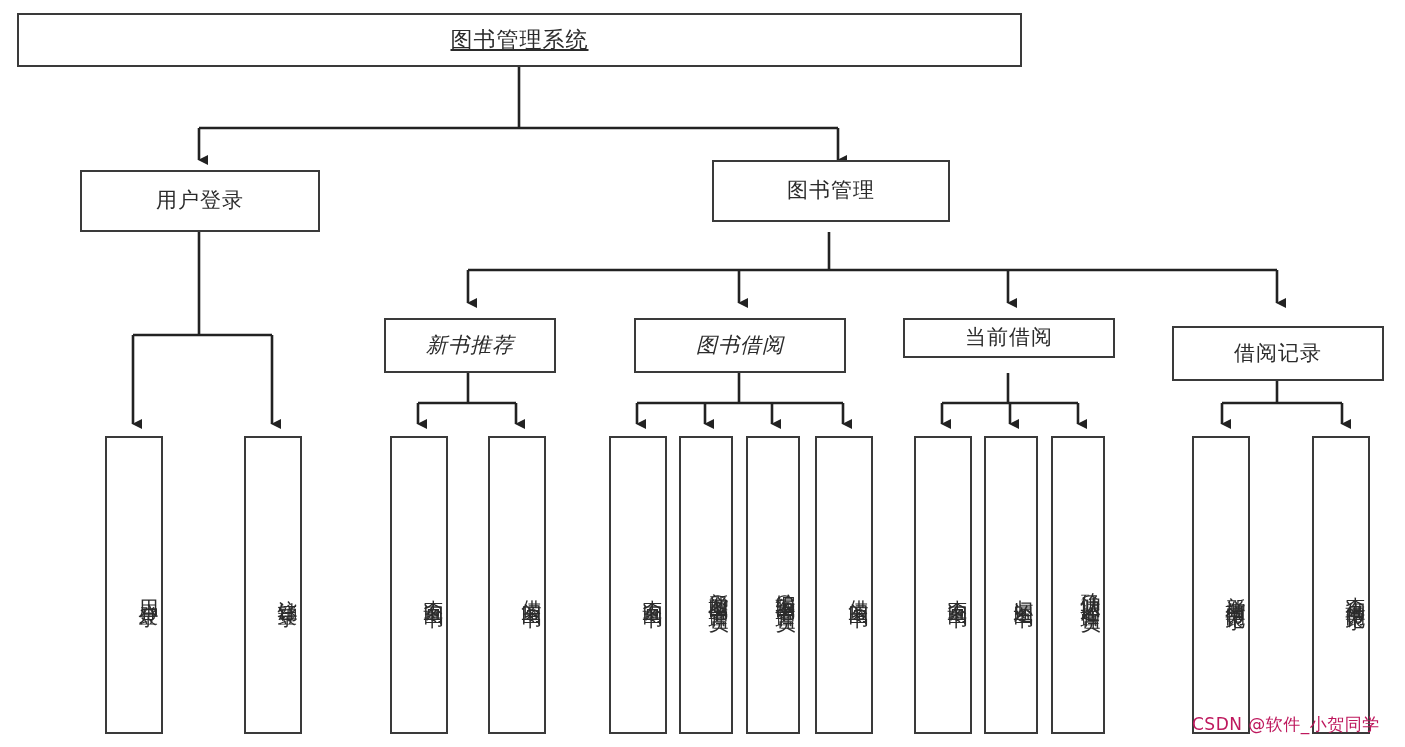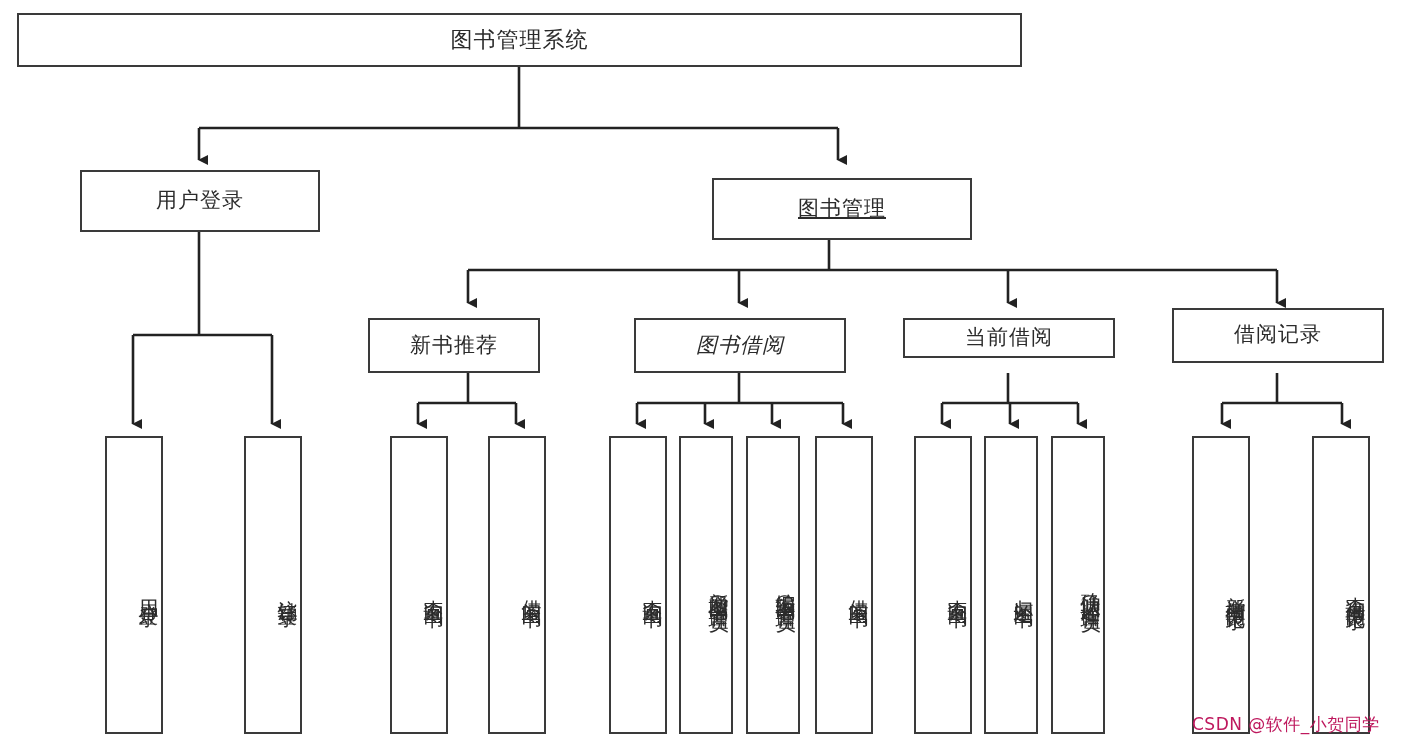--- a/index.html
+++ b/index.html
@@ -37,21 +37,21 @@
     line-height:1.25;
     align-items:flex-start;
     justify-content:center;
     padding-top:10px;
   }
   .node.vert .lbl{
     writing-mode:vertical-rl;
     text-orientation:upright;
     white-space:nowrap;
   }
-  #root-node{font-size:22px;}
+  #root-node{font-size:22px;text-decoration:underline;}
   .watermark{
     position:absolute;
     font-size:17px;
     color:#be185d;
     white-space:nowrap;
     letter-spacing:0.5px;
     font-family:"DejaVu Sans","Liberation Sans",sans-serif;
     pointer-events:none;
   }
   svg.edges{
@@ -114,34 +114,34 @@
     </g>
   </svg>
 
   <div class="node horiz" id="root-node" style="left:17px;top:13px;width:1005px;height:54px;">
     <span class="lbl">图书管理系统</span>
   </div>
 
   <div class="node horiz" style="left:80px;top:170px;width:240px;height:62px;">
     <span class="lbl">用户登录</span>
   </div>
-  <div class="node horiz" style="left:712px;top:178px;width:260px;height:62px;text-decoration:underline;">
+  <div class="node horiz" style="left:712px;top:160px;width:238px;height:62px;">
     <span class="lbl">图书管理</span>
   </div>
 
-  <div class="node horiz" style="left:368px;top:318px;width:172px;height:55px;">
+  <div class="node horiz" style="left:384px;top:318px;width:172px;height:55px;font-style:italic;">
     <span class="lbl">新书推荐</span>
   </div>
   <div class="node horiz" style="left:634px;top:318px;width:212px;height:55px;font-style:italic;">
     <span class="lbl">图书借阅</span>
   </div>
   <div class="node horiz" style="left:903px;top:318px;width:212px;height:40px;">
     <span class="lbl">当前借阅</span>
   </div>
-  <div class="node horiz" style="left:1172px;top:308px;width:212px;height:55px;font-family:Liberation Mono, monospace;">
+  <div class="node horiz" style="left:1172px;top:326px;width:212px;height:55px;">
     <span class="lbl">借阅记录</span>
   </div>
 
   <div class="node vert" style="left:105px;top:436px;width:58px;height:298px;">
     <span class="lbl">用户登录</span>
   </div>
   <div class="node vert" style="left:244px;top:436px;width:58px;height:298px;">
     <span class="lbl">注销登录</span>
   </div>
 

